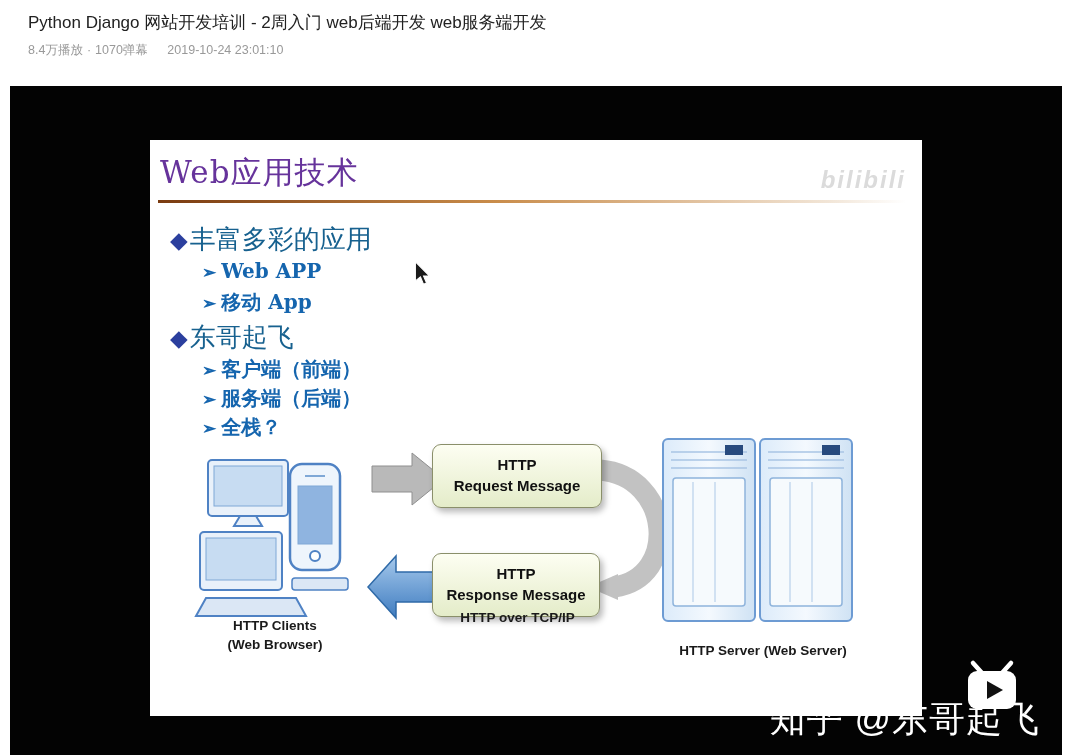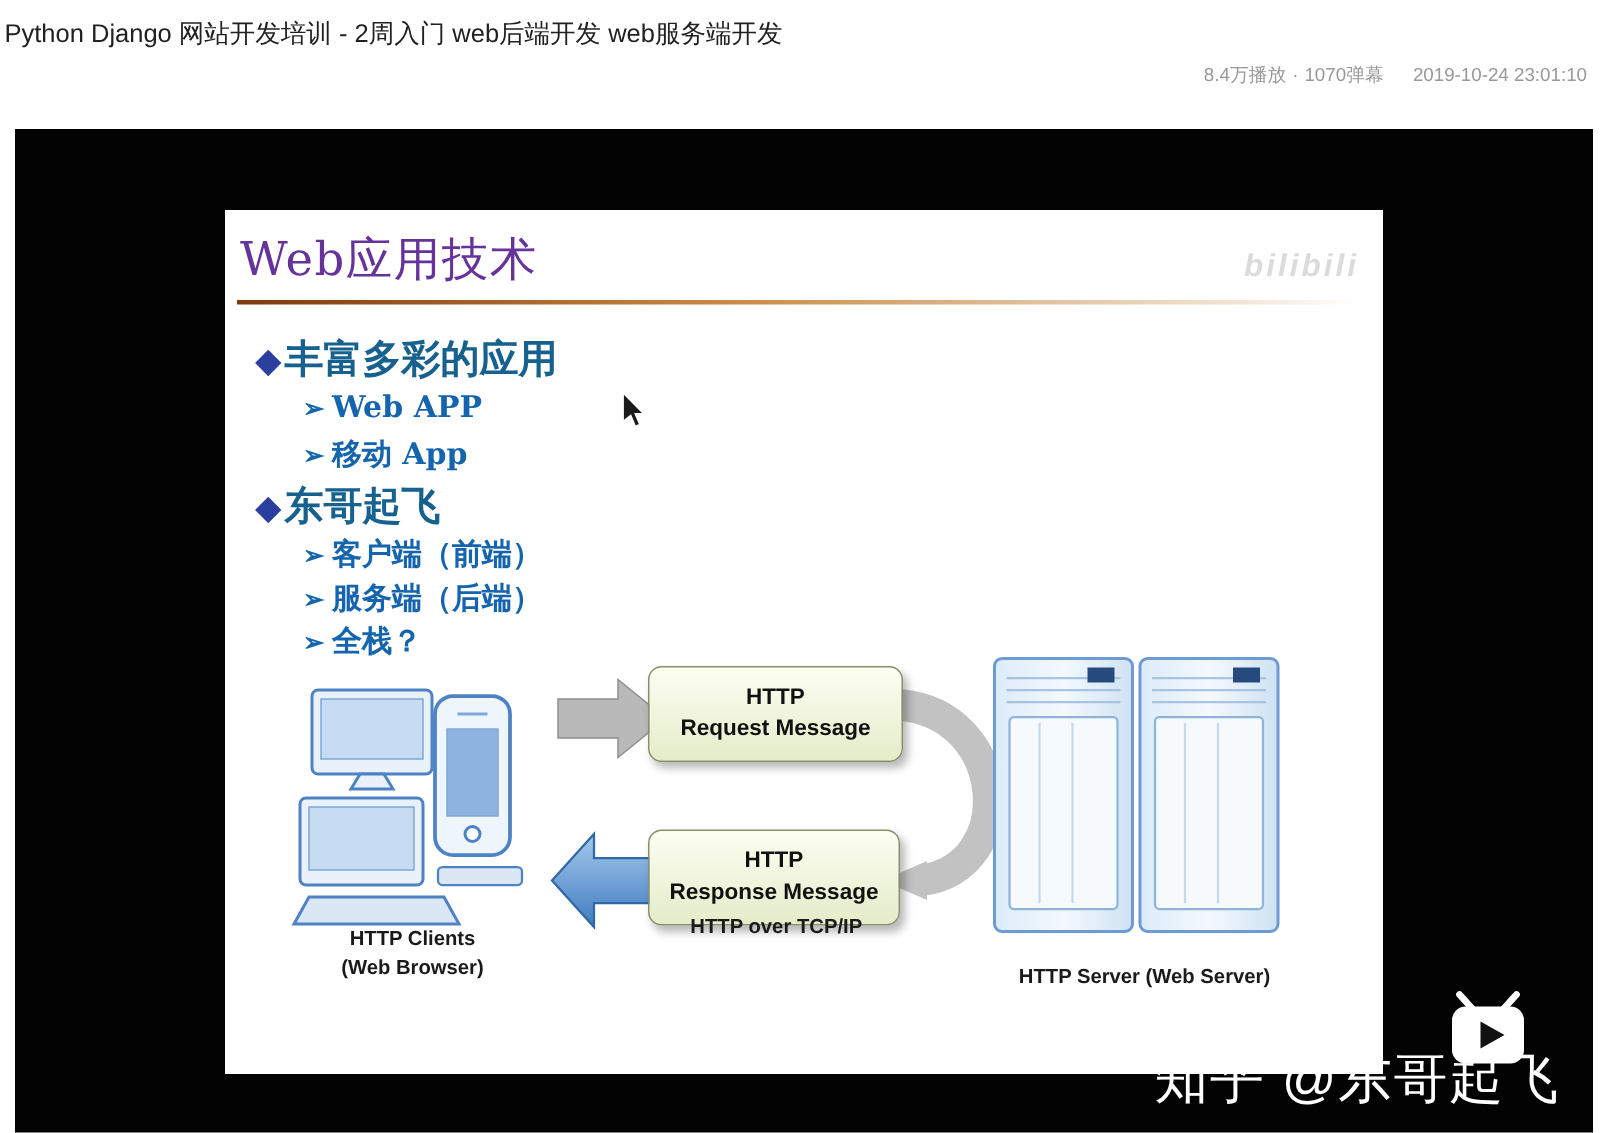--- a/index.html
+++ b/index.html
@@ -1,38 +1,38 @@
 <!DOCTYPE html>
 <html><head>
 <meta charset="utf-8">
 <style>
   * { margin:0; padding:0; box-sizing:border-box; }
   html,body { width:1072px; height:755px; background:#ffffff; font-family:"Liberation Sans", sans-serif; overflow:hidden; }
 
   
-  .header { height:70px; background:#fff; padding:12px 14px 0 3px; }
+  .header { height:70px; background:#fff; padding:12px 14px 0 28px; }
   .video-title { font-size:17px; font-weight:400; color:#212121; line-height:22px; }
-  .video-meta { margin-top:8px; font-size:12.5px; color:#999;text-align:right; }
+  .video-meta { margin-top:8px; font-size:12.5px; color:#999; }
   .video-meta .dot { margin:0 4px; }
   .video-meta .date { margin-left:16px; }
 
   
   .player { position:relative; margin:16px 10px; width:1052px; height:680px; background:#030303; }
 
   
   .slide { position:absolute; left:140px; top:54px; width:772px; height:576px; background:#ffffff; }
   .slide-title { position:absolute; left:10px; top:12px; font-family:"DejaVu Serif","Liberation Serif",serif;
                  font-size:31px; color:#66339b; font-weight:500; letter-spacing:1px; }
-  .slide-watermark { position:absolute; top:26px; right:16px; font-size:21px; font-weight:bold; font-style:italic;
+  .slide-watermark { position:absolute; top:26px; right:16px; font-size:24px; font-weight:bold; font-style:italic;
                      color:#cfcfcf; opacity:.75; letter-spacing:2px; text-shadow:0 0 1px #fff; }
   .title-divider { position:absolute; left:8px; top:60px; width:748px; height:3px;
                    background:linear-gradient(to right,#7a3b10,#c98c4a 45%,#f2e6d8 90%,#fff); }
 
   .bullet { position:absolute; white-space:nowrap; font-family:"DejaVu Serif","Liberation Serif",serif; }
-  .bullet.l1 { left:20px; font-size:26px; color:#17618f; font-weight:700; }
+  .bullet.l1 { left:20px; font-size:26px; color:#17618f; font-weight:400; }
   .bullet.l1 .marker { color:#2b3f9e; font-size:23px; margin-right:2px; }
   .bullet.l2 { left:52px; font-size:20px; color:#1565ae; font-weight:700; }
   .bullet.l2 .marker { color:#1565ae; font-size:17px; margin-right:5px; }
 
   
   .msg-box { position:absolute; width:170px; height:64px; border:1px solid #8a8f6a; border-radius:9px;
              background:linear-gradient(#fdfef2,#e4ecc9); box-shadow:3px 4px 6px rgba(0,0,0,.28);
              text-align:center; padding-top:9px; font-size:15px; font-weight:bold; color:#111; line-height:21px; z-index:3; }
   .diagram-label { position:absolute; font-size:13.5px; font-weight:bold; color:#1a1a1a; text-align:center; z-index:3; line-height:19px; }
   .diagram-svg { position:absolute; left:0; top:290px; width:772px; height:235px; z-index:1; }

